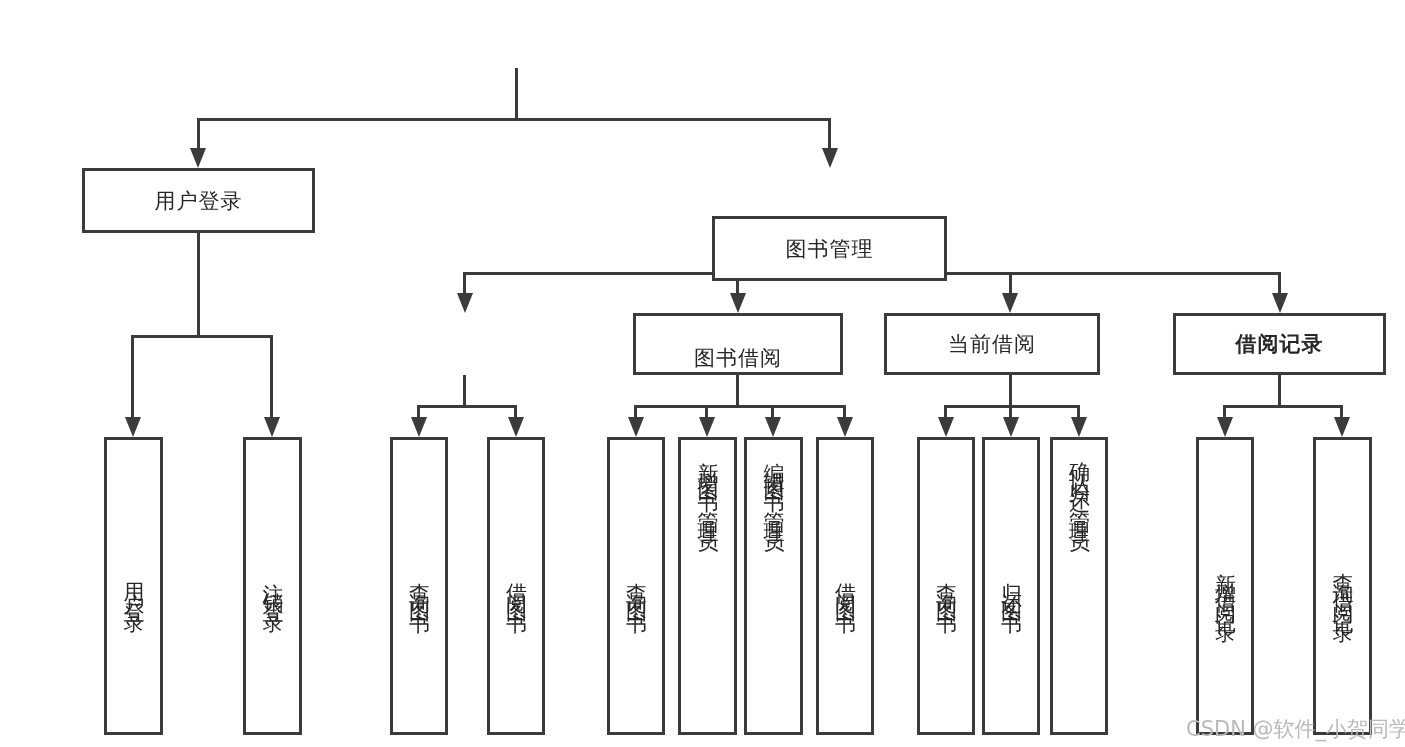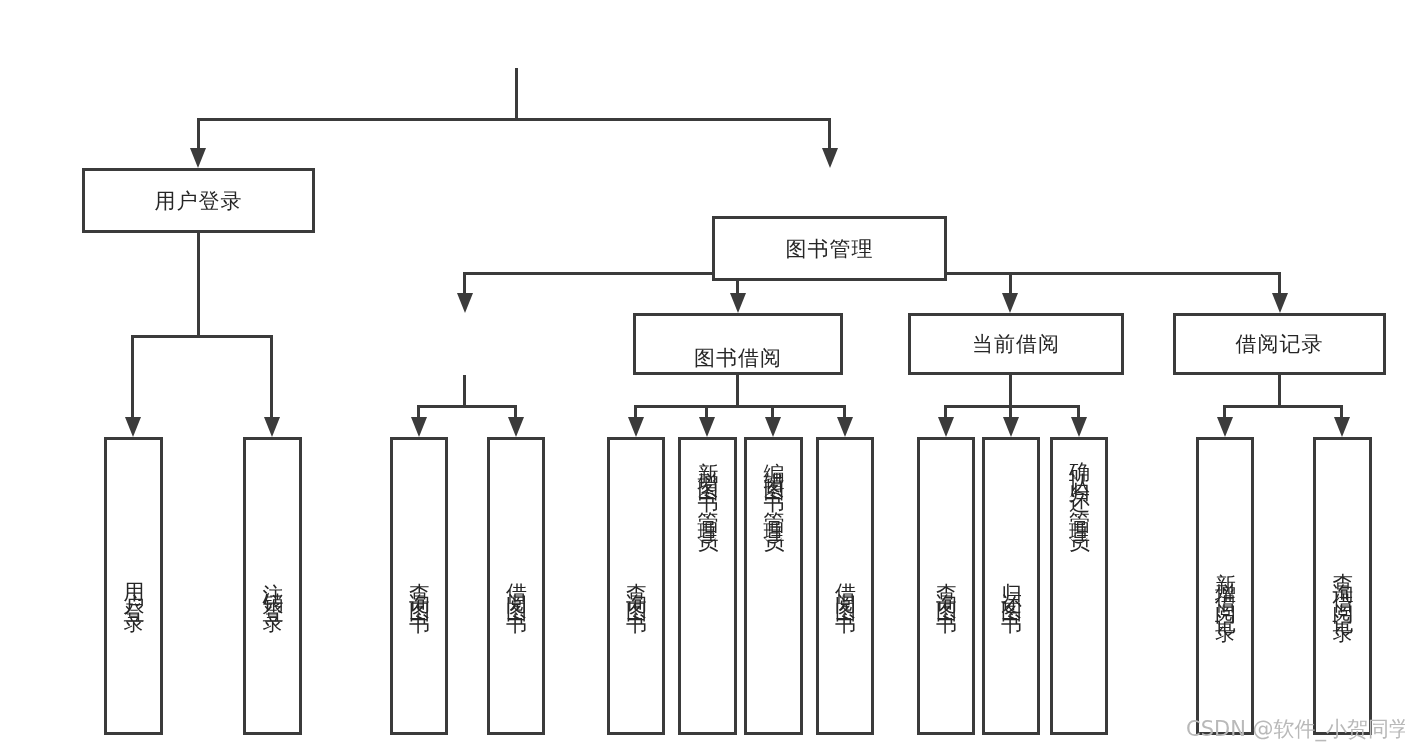--- a/index.html
+++ b/index.html
@@ -126,24 +126,24 @@
   <div class="box" style="left:82px;top:168px;width:233px;height:65px;">
     <span>用户登录</span>
   </div>
   <div class="box" style="left:712px;top:184px;width:235px;height:65px;margin-top:32px;">
     <span>图书管理</span>
   </div>
 
   <div class="box" style="left:633px;top:313px;width:210px;height:62px;align-items:flex-end;">
     <span>图书借阅</span>
   </div>
-  <div class="box" style="left:908px;top:313px;width:216px;height:62px;text-align:center;">
+  <div class="box" style="left:884px;top:313px;width:216px;height:62px;text-align:center;">
     <span>当前借阅</span>
   </div>
-  <div class="box" style="left:1173px;top:313px;width:213px;height:62px;">
+  <div class="box" style="left:1173px;top:313px;width:213px;height:62px;font-weight:bold;">
     <span>借阅记录</span>
   </div>
 
   <div class="box v" style="left:104px;top:437px;width:59px;height:298px;">
     <span>用户登录</span>
   </div>
   <div class="box v" style="left:243px;top:437px;width:59px;height:298px;">
     <span>注销登录</span>
   </div>
 

